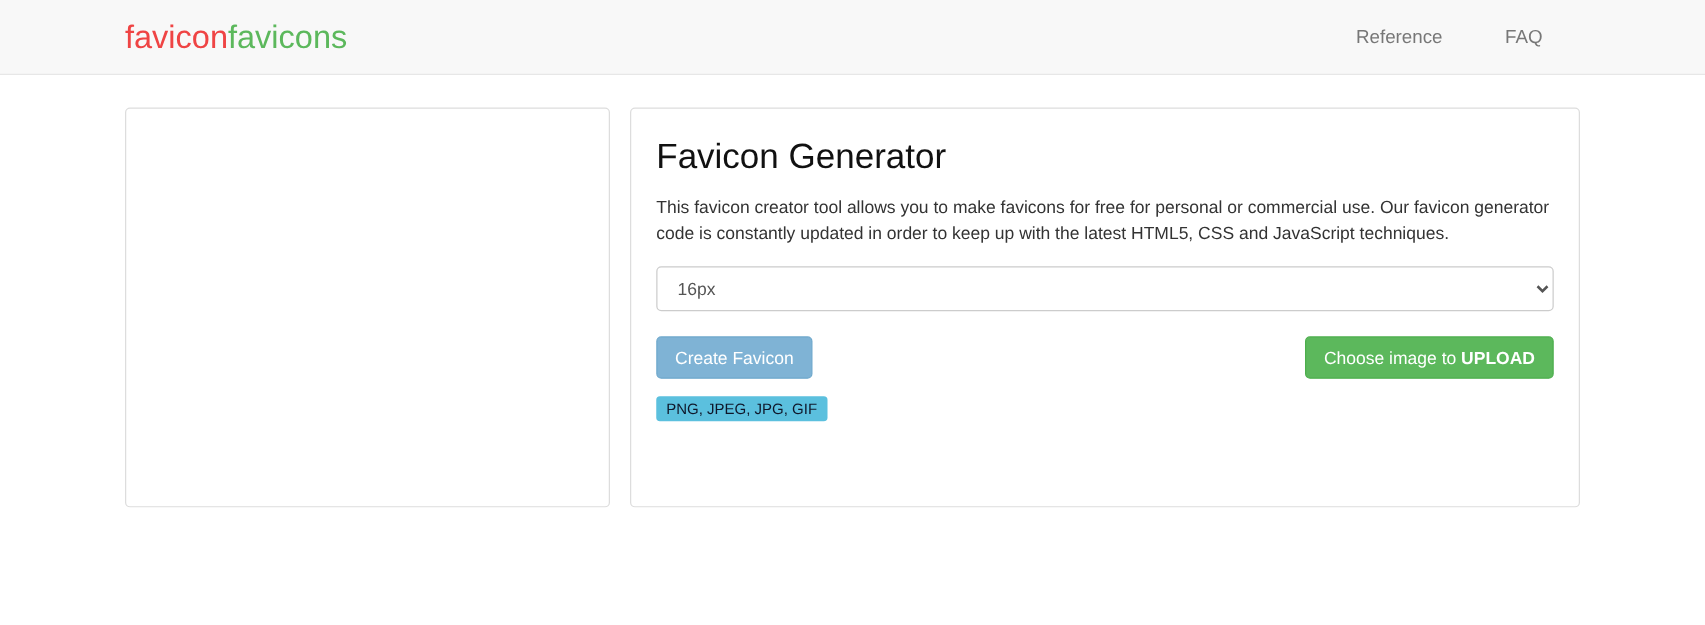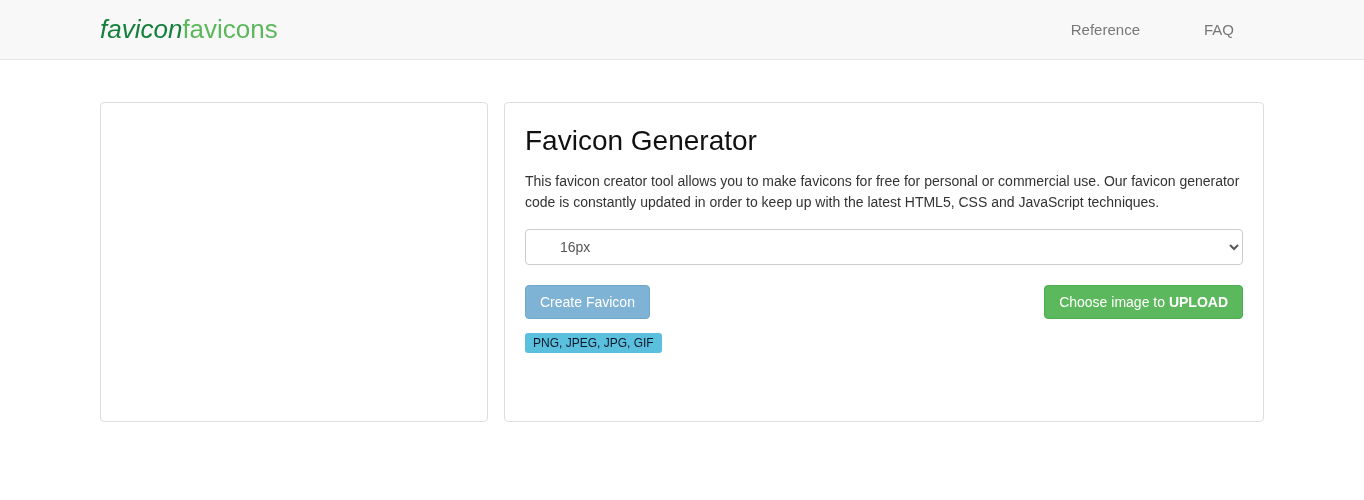--- a/index.html
+++ b/index.html
@@ -22,41 +22,40 @@
       justify-content: space-between;
       padding: 0 100px 0 100px;
     }
     .brand {
       font-size: 26px;
       font-weight: 500;
       text-decoration: none;
       cursor: pointer;
     }
     .brand-part1 {
-      color: #15803d;
-      font-style: italic;
+      color: #ef4444;
     }
     .brand-part2 {
       color: #5cb85c;
     }
     .nav-links {
       display: flex;
-      gap: 64px;
+      gap: 50px;
       padding-right: 30px;
       align-items: center;
     }
     .nav-link {
       color: #777;
       font-size: 15px;
       text-decoration: none;
       cursor: pointer;
     }
     .container {
       width: 1164px;
-      margin: 16px auto;
+      margin: 0 auto;
       padding-top: 26px;
     }
     .row {
       display: flex;
       gap: 16px;
     }
     .panel {
       border: 1px solid #ddd;
       border-radius: 4px;
       background: #fff;
@@ -79,21 +78,21 @@
       font-size: 14px;
       line-height: 1.5;
       color: #333;
       margin-bottom: 16px;
     }
     .form-select {
       width: 100%;
       height: 36px;
       border: 1px solid #ccc;
       border-radius: 4px;
-      padding: 6px 30px;
+      padding: 6px 12px;
       font-size: 14px;
       color: #555;
       background: #fff;
       margin-bottom: 20px;
       cursor: pointer;
     }
     .button-row {
       display: flex;
       justify-content: space-between;
       margin-bottom: 14px;

